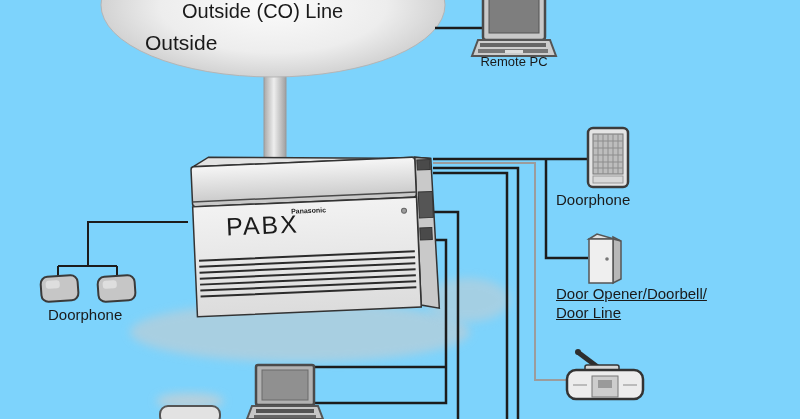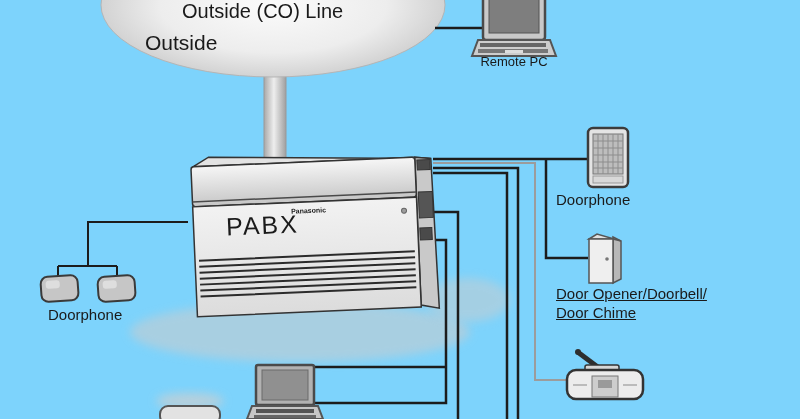--- a/index.html
+++ b/index.html
@@ -138,16 +138,16 @@
   <div class="lbl lbl-co">Outside (CO) Line</div>
   <div class="lbl lbl-telkom">
     <div>Outside</div>
   </div>
   <div class="lbl lbl-remote">Remote PC</div>
   <div class="lbl lbl-pabx">PABX</div>
   <div class="lbl lbl-brand">Panasonic</div>
   <div class="lbl lbl-doorphone">Doorphone</div>
   <div class="lbl lbl-dooropener">
     <div>Door Opener/Doorbell/</div>
-    <div>Door Chime</div>
+    <div>Door Line</div>
   </div>
   <div class="lbl lbl-batteries">Doorphone</div>
 </div>
 
 </body></html>

